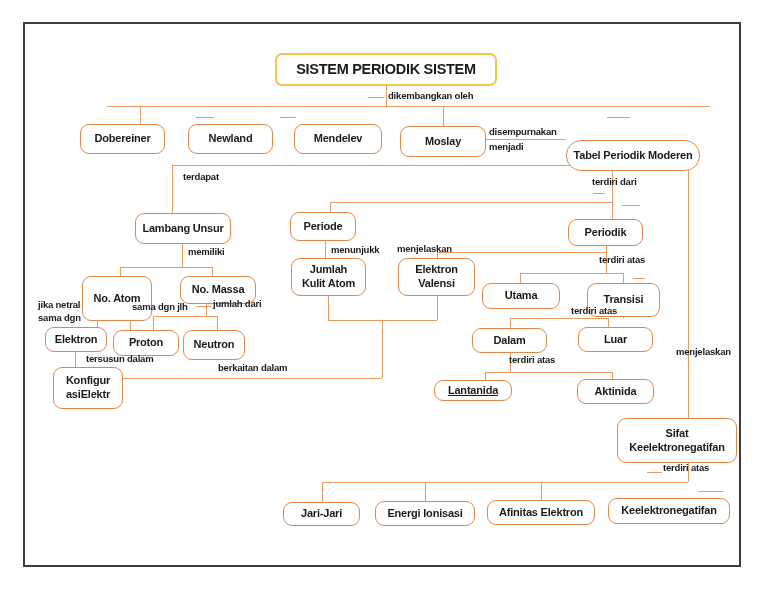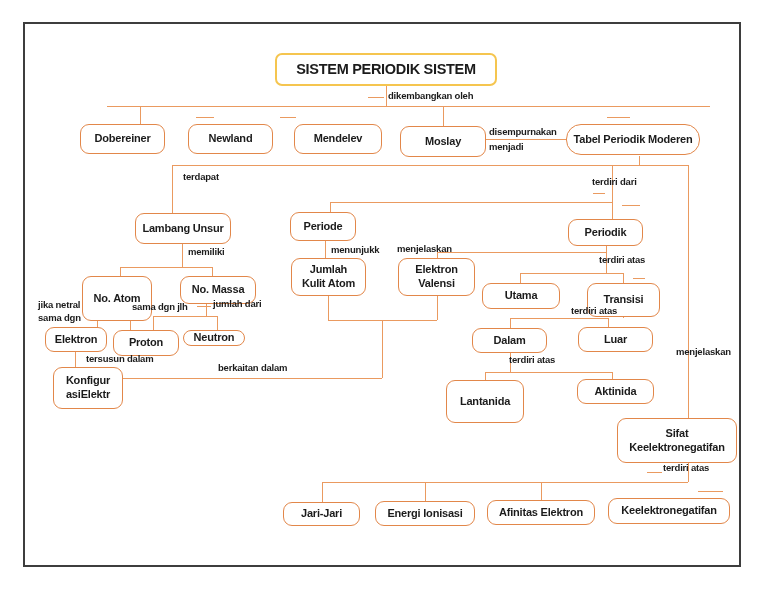--- a/index.html
+++ b/index.html
@@ -94,40 +94,40 @@
 <div class="vl" style="left:322px;top:482px;height:20px;"></div>
 <div class="vl" style="left:425px;top:482px;height:19px;"></div>
 <div class="vl" style="left:541px;top:482px;height:18px;"></div>
 
 <div class="box title-box" style="left:275px;top:53px;width:222px;height:33px;">SISTEM PERIODIK SISTEM</div>
 
 <div class="box" style="left:80px;top:124px;width:85px;height:30px;">Dobereiner</div>
 <div class="box" style="left:188px;top:124px;width:85px;height:30px;">Newland</div>
 <div class="box" style="left:294px;top:124px;width:88px;height:30px;">Mendelev</div>
 <div class="box" style="left:400px;top:126px;width:86px;height:31px;">Moslay</div>
-<div class="box" style="left:566px;top:124px;width:134px;height:31px;border-radius:15px;">Tabel Periodik Moderen</div>
+<div class="box" style="left:566px;top:140px;width:134px;height:31px;border-radius:15px;">Tabel Periodik Moderen</div>
 <div class="box" style="left:135px;top:213px;width:96px;height:31px;">Lambang Unsur</div>
 <div class="box" style="left:290px;top:212px;width:66px;height:29px;">Periode</div>
 <div class="box" style="left:568px;top:219px;width:75px;height:27px;">Periodik</div>
 <div class="box" style="left:291px;top:258px;width:75px;height:38px;">Jumlah
 Kulit Atom</div>
 <div class="box" style="left:398px;top:258px;width:77px;height:38px;">Elektron
 Valensi</div>
 <div class="box" style="left:82px;top:276px;width:70px;height:45px;">No. Atom</div>
 <div class="box" style="left:180px;top:276px;width:76px;height:28px;">No. Massa</div>
 <div class="box" style="left:45px;top:327px;width:62px;height:25px;">Elektron</div>
 <div class="box" style="left:113px;top:330px;width:66px;height:26px;">Proton</div>
-<div class="box" style="left:183px;top:330px;width:62px;height:16px;">Neutron</div>
+<div class="box" style="left:183px;top:330px;width:62px;height:30px;">Neutron</div>
 <div class="box" style="left:53px;top:367px;width:70px;height:42px;">Konfigur
 asiElektr</div>
 <div class="box" style="left:482px;top:283px;width:78px;height:26px;">Utama</div>
 <div class="box" style="left:587px;top:283px;width:73px;height:34px;">Transisi</div>
 <div class="box" style="left:472px;top:328px;width:75px;height:25px;">Dalam</div>
 <div class="box" style="left:578px;top:327px;width:75px;height:25px;">Luar</div>
-<div class="box" style="left:446px;top:380px;width:78px;height:43px;">Lantanida</div>
+<div class="box" style="left:434px;top:380px;width:78px;height:21px;text-decoration:underline;">Lantanida</div>
 <div class="box" style="left:577px;top:379px;width:77px;height:25px;">Aktinida</div>
 <div class="box" style="left:617px;top:418px;width:120px;height:45px;">Sifat
 Keelektronegatifan</div>
 <div class="box" style="left:283px;top:502px;width:77px;height:24px;">Jari-Jari</div>
 <div class="box" style="left:375px;top:501px;width:100px;height:25px;">Energi Ionisasi</div>
 <div class="box" style="left:487px;top:500px;width:108px;height:25px;">Afinitas Elektron</div>
 <div class="box" style="left:608px;top:498px;width:122px;height:26px;">Keelektronegatifan</div>
 
 <div class="lbl" style="left:388px;top:90px;">dikembangkan oleh</div>
 <div class="lbl" style="left:489px;top:126px;">disempurnakan</div>

